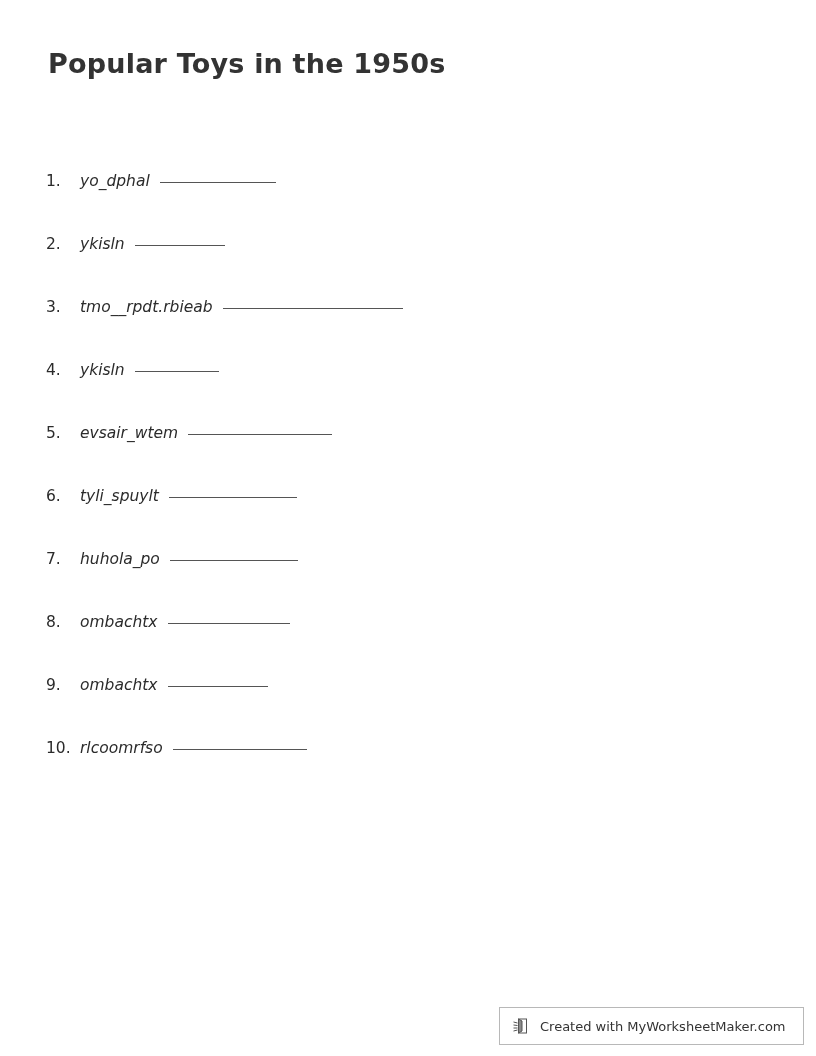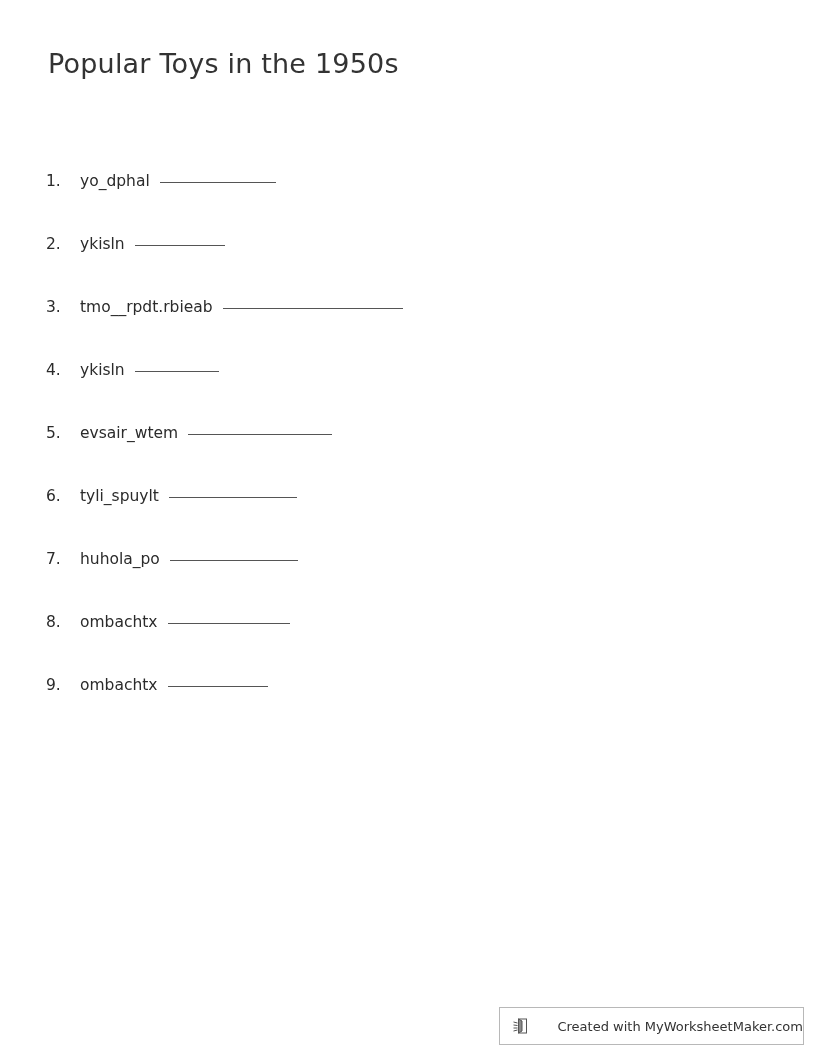--- a/index.html
+++ b/index.html
@@ -19,21 +19,21 @@
     position: relative;
     width: 816px;
     height: 1056px;
     box-sizing: border-box;
   }
   .worksheet-title {
     position: absolute;
     left: 48px;
     top: 48px;
     font-size: 27px;
-    font-weight: 400;
+    font-weight: 700;
     color: #333333;
     letter-spacing: 0.2px;
     white-space: nowrap;
   }
   .items {
     position: absolute;
     left: 46px;
     top: 172px;
     width: 700px;
   }
@@ -47,20 +47,21 @@
     font-size: 15.5px;
     color: #2b2b2b;
     text-align: left;
     flex: 0 0 auto;
   }
   .item-word {
     font-size: 15.5px;
     color: #2b2b2b;
     white-space: pre;
     flex: 0 0 auto;
+    font-style: italic;
   }
   .item-blank {
     display: inline-block;
     height: 1px;
     border-bottom: 1.4px solid #555555;
     margin-left: 10px;
     position: relative;
     top: -3px;
     flex: 0 0 auto;
   }
@@ -69,21 +70,20 @@
     left: 499px;
     top: 1007px;
     width: 305px;
     height: 38px;
     border: 1px solid #b8b8b8;
     background: #ffffff;
     display: flex;
     align-items: center;
     box-sizing: border-box;
     padding-left: 12px;
-    justify-content: space-between;
   }
   .footer-icon {
     width: 20px;
     height: 20px;
     flex: 0 0 auto;
     margin-right: 8px;
     display: flex;
     align-items: center;
     justify-content: center;
   }
@@ -139,20 +139,25 @@
       <div class="item-row">
         <span class="item-num">8.</span>
         <span class="item-word">ombachtx</span>
         <span class="item-blank" style="width: 122px;"></span>
       </div>
       <div class="item-row">
         <span class="item-num">9.</span>
         <span class="item-word">ombachtx</span>
         <span class="item-blank" style="width: 100px;"></span>
       </div>
+      <div class="item-row">
+        <span class="item-num">10.</span>
+        <span class="item-word">rlcoomrfso</span>
+        <span class="item-blank" style="width: 134px;"></span>
+      </div>
     </div>
 
   <div class="footer-badge">
     <span class="footer-icon">
       <svg width="20" height="20" viewBox="0 0 20 20">
         <g fill="none" stroke="#555555" stroke-width="1">
           <rect x="6.5" y="3" width="8" height="14" fill="#ffffff" stroke="#555555"></rect>
           <path d="M6.5 3 L10 5 L10 15 L6.5 17 Z" fill="#8a8a8a" stroke="#555555"></path>
           <line x1="1.5" y1="6" x2="5.5" y2="7"></line>
           <line x1="1.5" y1="9" x2="5.5" y2="9.5"></line>

